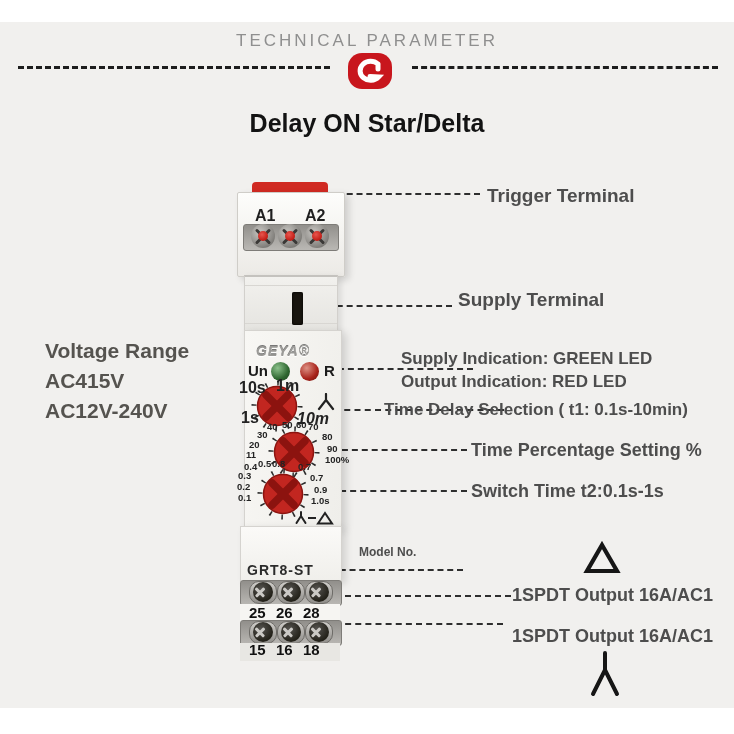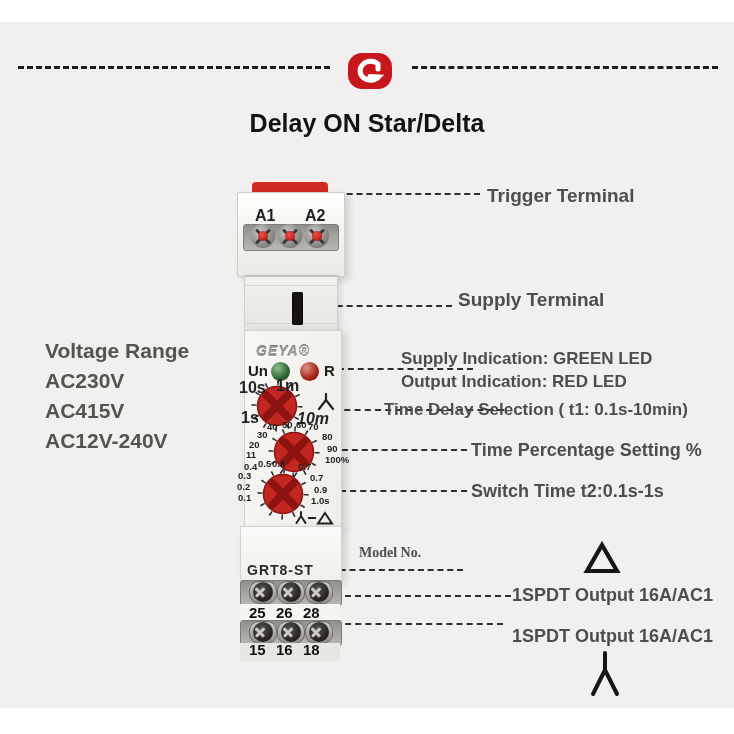--- a/index.html
+++ b/index.html
@@ -73,31 +73,31 @@
   .screw-bot .x1,.screw-bot .x2{position:absolute;left:4px;top:9px;width:12px;height:2.5px;
     background:#cbc9c5;border-radius:1px;}
   .numstrip{position:absolute;left:3px;width:100px;height:18px;background:#f6f5f2;}
 </style>
 </head>
 <body>
 
 <div class="canvas">
   <div class="bg-band"></div>
 
+  <div class="tech-title">TECHNICAL PARAMETER</div>
   <div class="hdash" style="left:18px;top:66px;width:312px;"></div>
   <div class="hdash" style="left:412px;top:66px;width:306px;"></div>
   <svg class="abs" style="left:347px;top:52px;" width="46" height="38" viewBox="0 0 46 38">
     <rect x="1" y="1" width="44" height="36" rx="14" fill="#c8161d"></rect>
     <path d="M31 12 A10.5 9.5 0 1 0 31.5 25 L23 24.5 M31 12 L31 17" stroke="#ffffff" stroke-width="5" fill="none" stroke-linecap="round"></path>
   </svg>
   <div class="main-title">Delay ON Star/Delta</div>
 
   <div class="voltage">
     <div>Voltage Range</div>
-    <div>AC230V</div>
     <div>AC415V</div>
     <div>AC12V-240V</div>
   </div>
 
   <div class="dv" style="left:288px;top:193px;height:97px;"></div>
   <div class="dh" style="left:288px;top:193px;width:192px;"></div>
   <div class="dh" style="left:265px;top:262px;width:57px;"></div>
   <div class="dv" style="left:265px;top:248px;height:14px;"></div>
   <div class="dv" style="left:320px;top:248px;height:14px;"></div>
   <div class="dh" style="left:297px;top:305px;width:155px;"></div>
@@ -109,21 +109,21 @@
   <div class="dh" style="left:345px;top:595px;width:166px;"></div>
   <div class="dh" style="left:335px;top:623px;width:168px;"></div>
 
   <div class="ann big" style="left:487px;top:185px;">Trigger Terminal</div>
   <div class="ann big" style="left:458px;top:289px;">Supply Terminal</div>
   <div class="ann med" style="left:401px;top:349px;">Supply Indication: GREEN LED</div>
   <div class="ann med" style="left:401px;top:372px;">Output Indication: RED LED</div>
   <div class="ann med" style="left:384px;top:400px;">Time Delay Selection ( t1: 0.1s-10min)</div>
   <div class="ann med" style="left:471px;top:440px;font-size:18px;">Time Percentage Setting %</div>
   <div class="ann med" style="left:471px;top:481px;font-size:18px;">Switch Time t2:0.1s-1s</div>
-  <div class="ann med" style="left:359px;top:545px;font-size:14px;font-family:Liberation Serif, serif;">Model No.</div>
+  <div class="ann med" style="left:359px;top:545px;font-size:12px;">Model No.</div>
   <div class="ann med" style="left:512px;top:585px;font-size:18px;">1SPDT Output 16A/AC1</div>
   <div class="ann med" style="left:512px;top:626px;font-size:18px;">1SPDT Output 16A/AC1</div>
 
   <svg class="abs" style="left:583px;top:541px;" width="38" height="34" viewBox="0 0 38 34">
     <path d="M19 4 L34 30 H4 Z" fill="none" stroke="#161616" stroke-width="4.2"></path>
   </svg>
   <svg class="abs" style="left:587px;top:650px;" width="36" height="50" viewBox="0 0 36 50">
     <path d="M18 3 V20 M18 20 L6 44 M18 20 L30 44" fill="none" stroke="#161616" stroke-width="4" stroke-linecap="round"></path>
   </svg>
 

